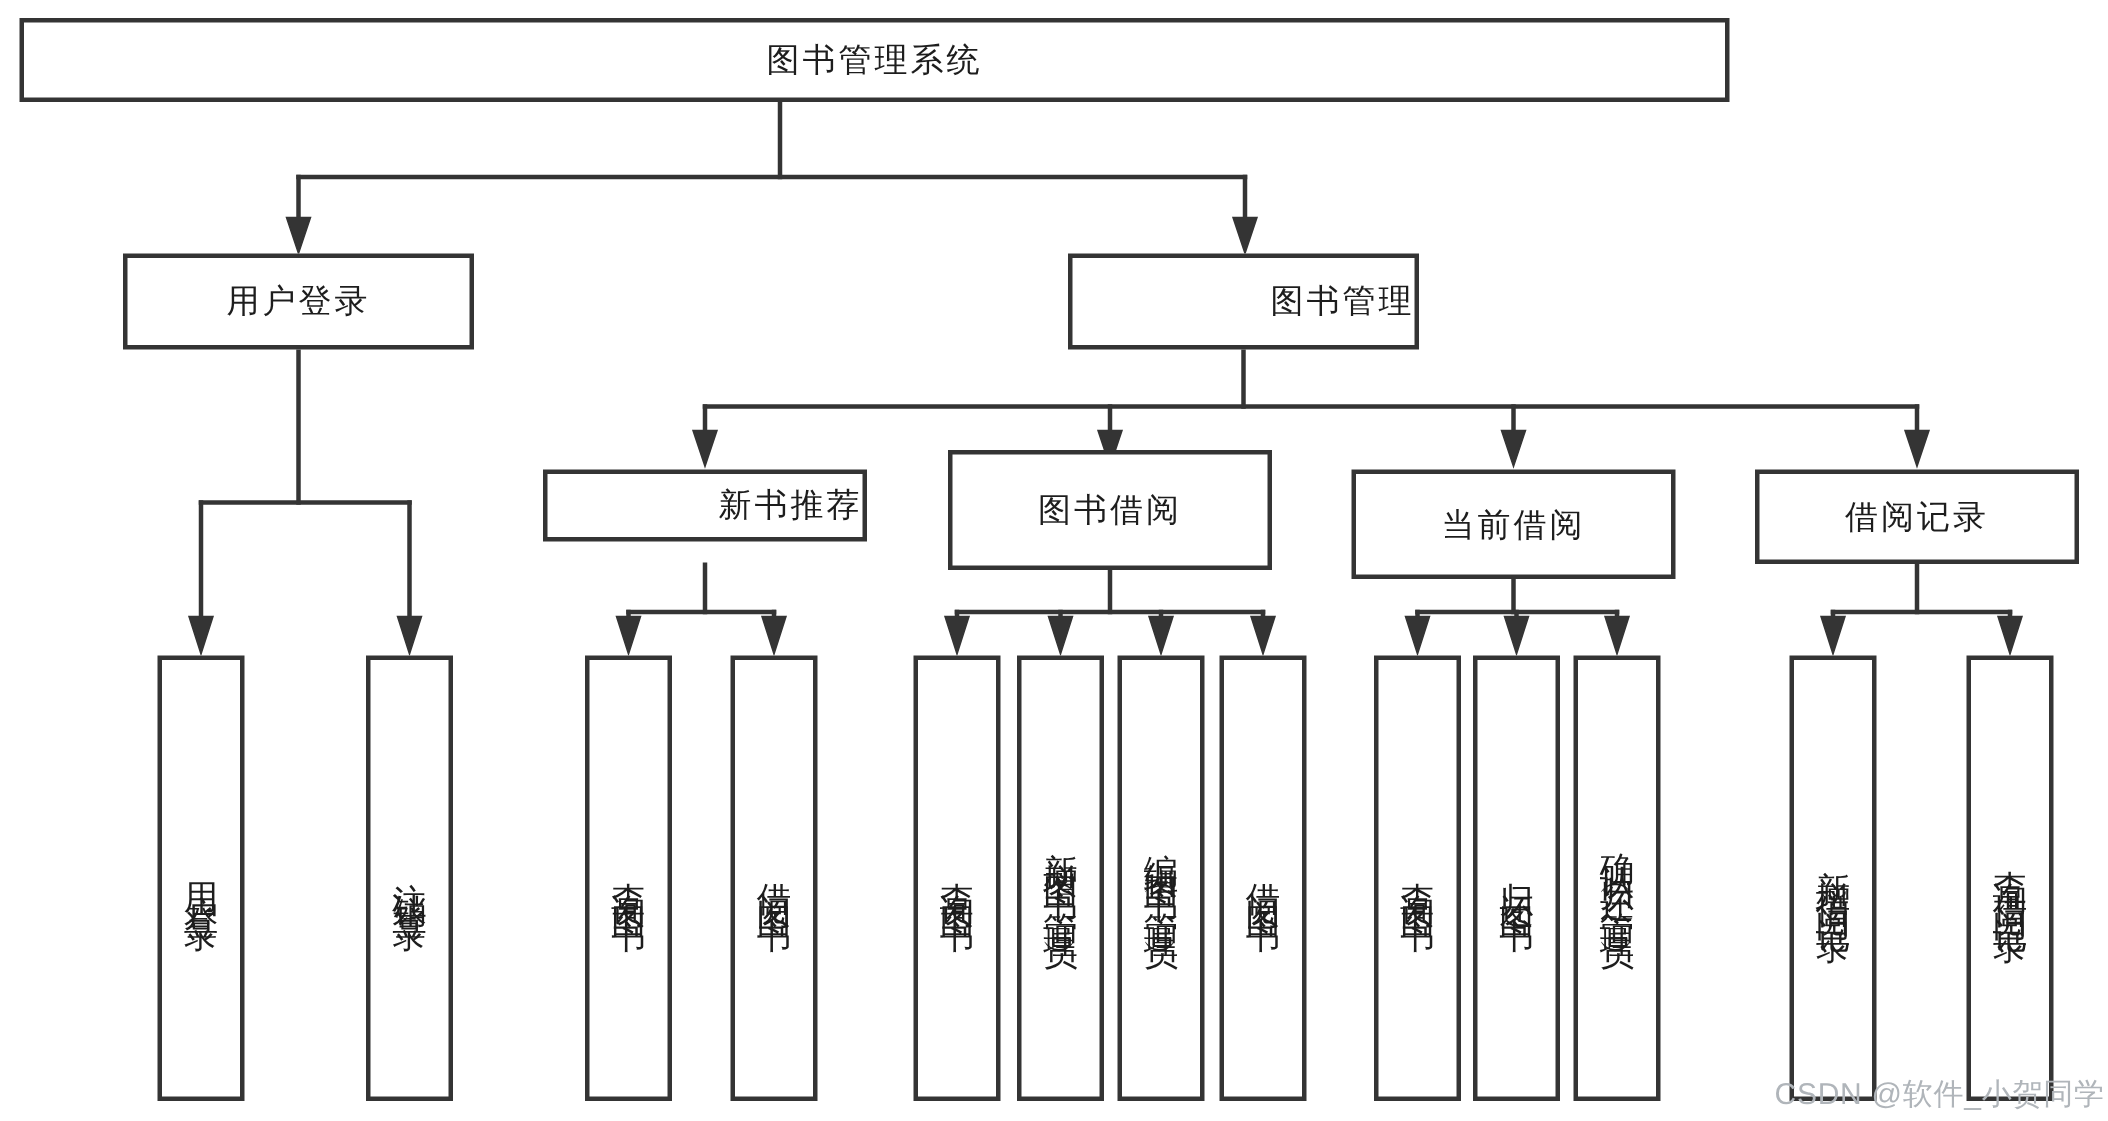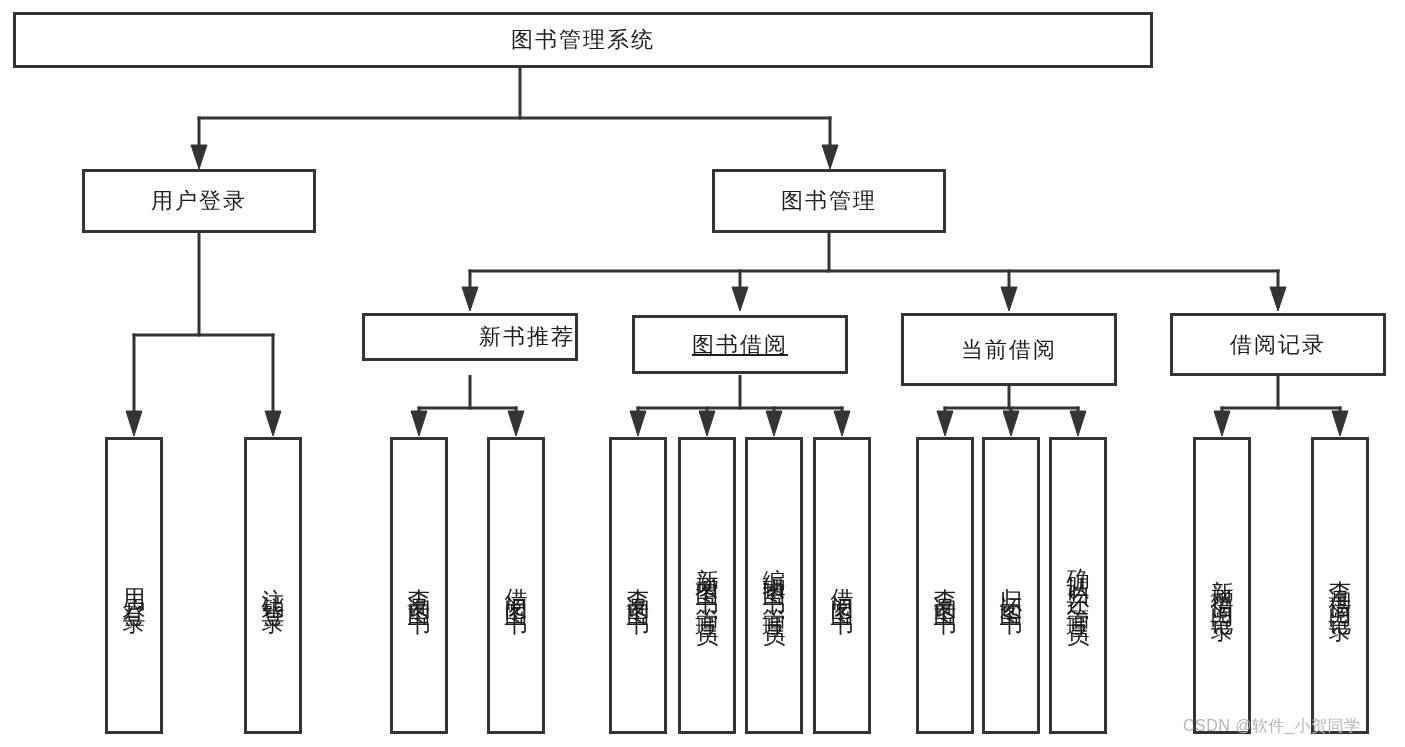--- a/index.html
+++ b/index.html
@@ -40,21 +40,21 @@
     writing-mode:vertical-rl;
     text-orientation:mixed;
     font-size:23px;
     line-height:1;
     letter-spacing:8px;
     white-space:nowrap;
   }
   .watermark{
     position:absolute;
     left:1183px;top:716px;
-    font-size:16px;
+    font-size:20px;
     color:var(--watermark);
     white-space:nowrap;
     letter-spacing:0.5px;
   }
 </style>
 </head>
 <body>
 
 <div class="canvas">
 
@@ -134,28 +134,28 @@
     </g>
   </svg>
 
   <div class="node" style="left:13px;top:12px;width:1140px;height:56px;">
     <span class="lbl">图书管理系统</span>
   </div>
 
   <div class="node" style="left:82px;top:169px;width:234px;height:64px;">
     <span class="lbl">用户登录</span>
   </div>
-  <div class="node" style="left:712px;top:169px;width:234px;height:64px;">
+  <div class="node" style="left:712px;top:169px;width:234px;height:64px;justify-content:flex-end;">
     <span class="lbl">图书管理</span>
   </div>
 
   <div class="node" style="left:362px;top:313px;width:216px;height:48px;justify-content:flex-end;">
     <span class="lbl">新书推荐</span>
   </div>
-  <div class="node" style="left:632px;top:315px;width:216px;height:59px;text-decoration:underline;">
+  <div class="node" style="left:632px;top:300px;width:216px;height:80px;">
     <span class="lbl">图书借阅</span>
   </div>
   <div class="node" style="left:901px;top:313px;width:216px;height:73px;">
     <span class="lbl">当前借阅</span>
   </div>
   <div class="node" style="left:1170px;top:313px;width:216px;height:63px;">
     <span class="lbl">借阅记录</span>
   </div>
 
   <div class="node leaf" style="left:105px;top:437px;width:58px;height:297px;">

